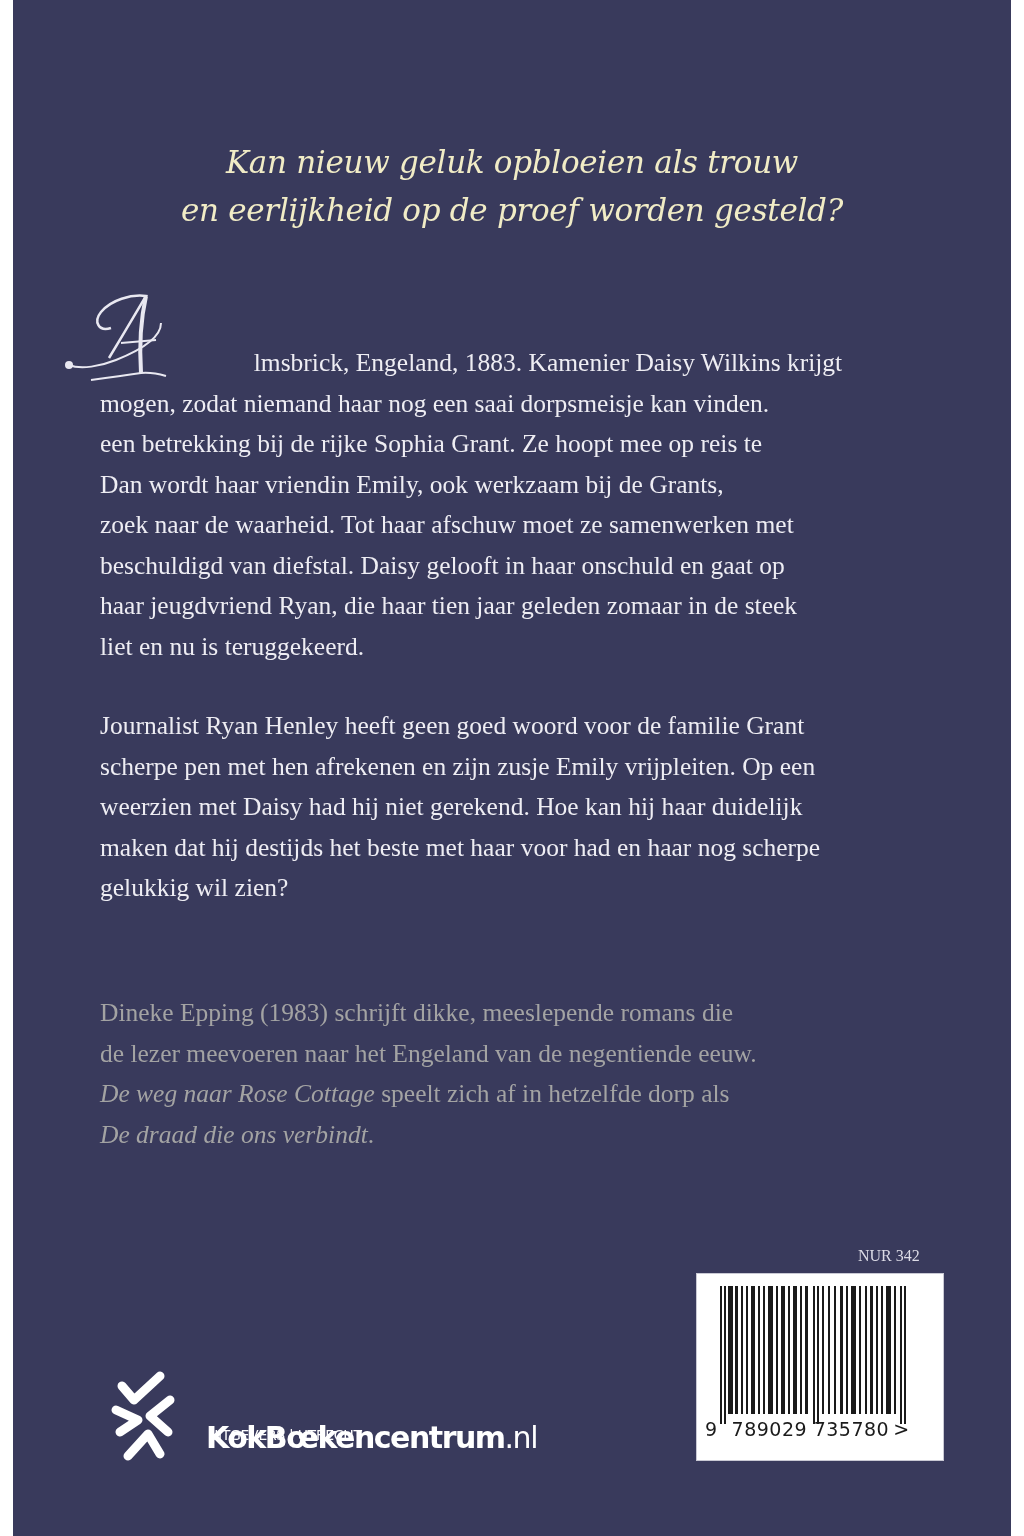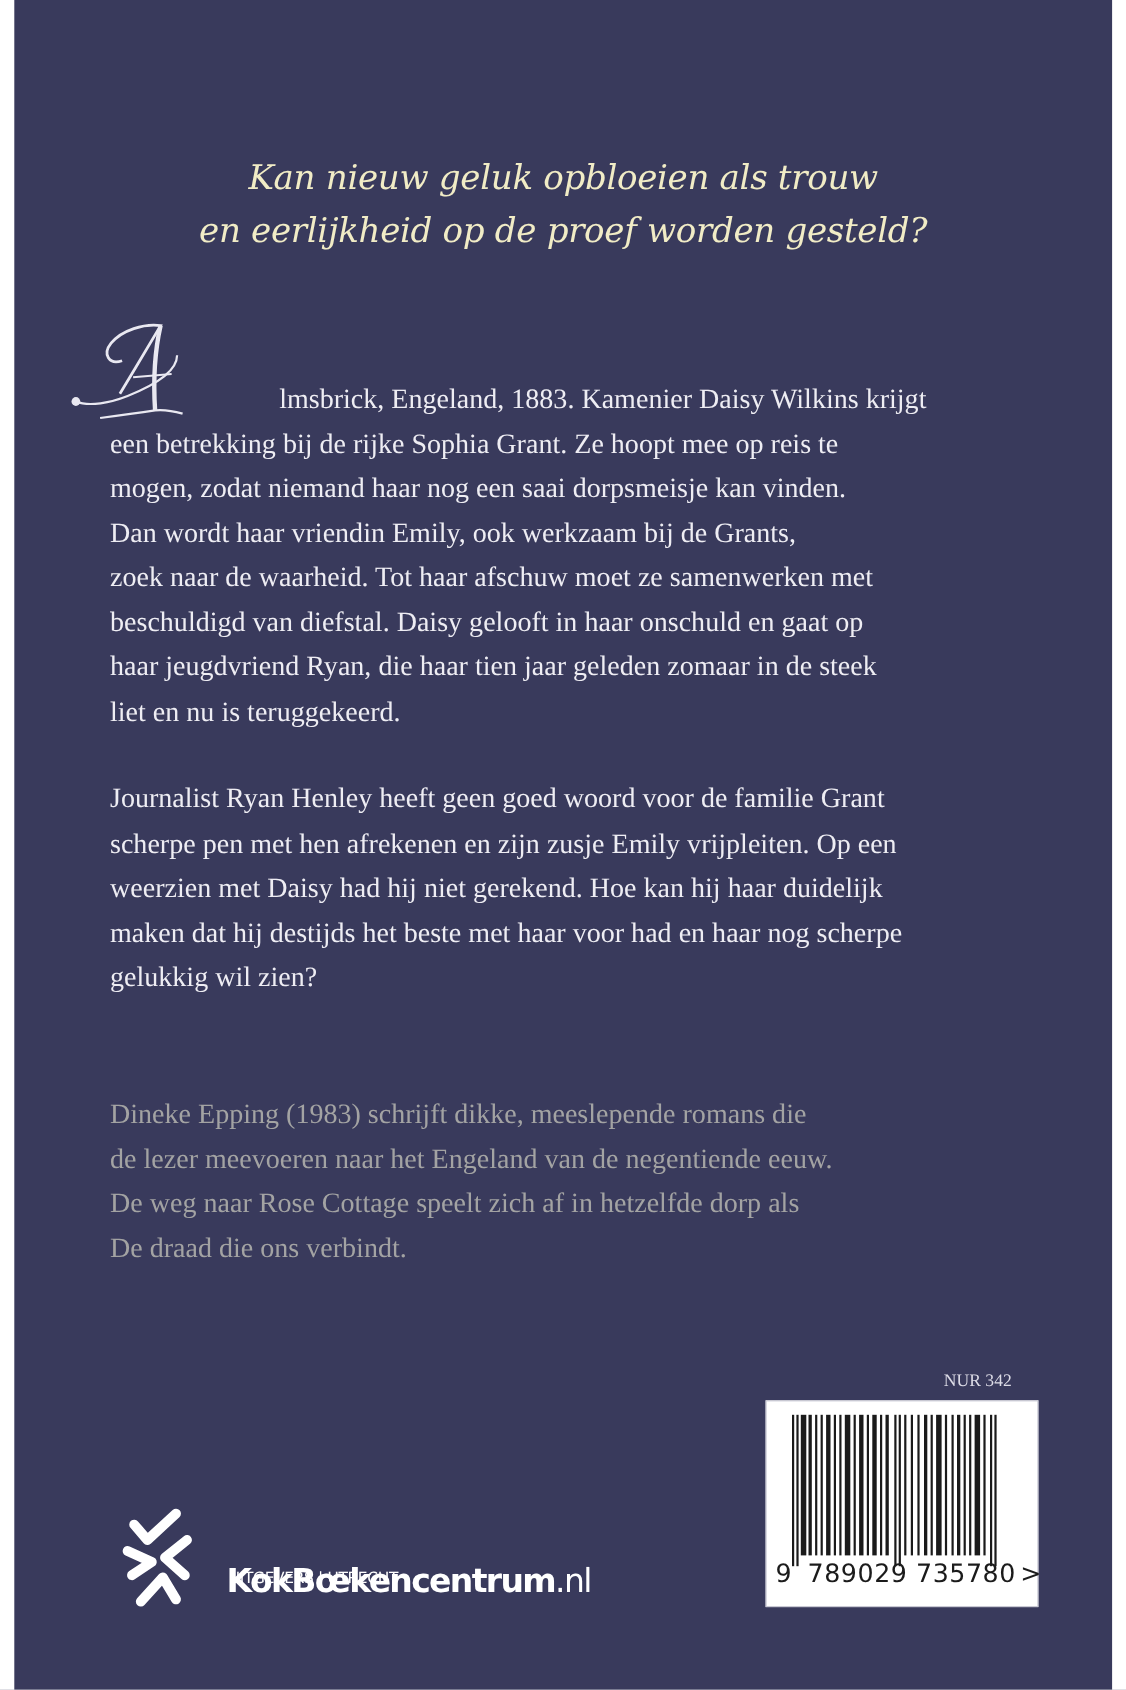--- a/index.html
+++ b/index.html
@@ -48,21 +48,21 @@
     .para3 { top: 993px; color: #a3a3a3; }
     .line { display: block; white-space: nowrap; }
     .indent-first { padding-left: 56px; text-align: center; }
     .dropcap {
       position: absolute;
       left: 48px;
       top: 288px;
       width: 110px;
       height: 100px;
     }
-    .italic { }
+    .italic { font-style: italic; }
     .nur {
       position: absolute;
       left: 845px;
       top: 1247px;
       font-family: "Liberation Serif", serif;
       font-size: 16px;
       color: #dcdbe6;
     }
     .barcode-box {
       position: absolute;
@@ -78,21 +78,21 @@
       left: 23px;
       top: 12px;
       width: 200px;
       height: 138px;
     }
     .barcode-digits {
       position: absolute;
       left: 8px;
       top: 144px;
       font-family: "DejaVu Sans", sans-serif;
-      font-size: 23px;
+      font-size: 19px;
       color: #1b1b1b;
       letter-spacing: 0.5px;
       white-space: nowrap;
     }
     .barcode-digits .lead { margin-right: 14px; }
     .barcode-digits .trail { margin-left: 4px; }
     .logo {
       position: absolute;
       left: 95px;
       top: 1370px;
@@ -144,22 +144,22 @@
     <circle cx="8" cy="77" r="4" fill="#e9e8f1"></circle>
     <path d="M8 77 C 20 82, 40 78, 55 72 C 80 62, 100 50, 100 35" fill="none" stroke="#e9e8f1" stroke-width="2"></path>
     <path d="M48 70 C 60 50, 75 25, 85 8 C 70 6, 50 12, 40 24 C 32 34, 38 44, 50 40" fill="none" stroke="#e9e8f1" stroke-width="2.5"></path>
     <path d="M85 8 C 80 30, 78 55, 80 85" fill="none" stroke="#e9e8f1" stroke-width="4"></path>
     <path d="M30 92 C 45 90, 60 88, 80 85 C 90 84, 98 86, 105 88" fill="none" stroke="#e9e8f1" stroke-width="2"></path>
     <path d="M60 55 L 95 52" fill="none" stroke="#e9e8f1" stroke-width="1.8"></path>
   </svg>
 
   <div class="body-text para1">
     <span class="line indent-first">lmsbrick, Engeland, 1883. Kamenier Daisy Wilkins krijgt</span>
+    <span class="line">mogen, zodat niemand haar nog een saai dorpsmeisje kan vinden.</span>
     <span class="line">een betrekking bij de rijke Sophia Grant. Ze hoopt mee op reis te</span>
-    <span class="line">mogen, zodat niemand haar nog een saai dorpsmeisje kan vinden.</span>
     <span class="line">Dan wordt haar vriendin Emily, ook werkzaam bij de Grants,</span>
     <span class="line">zoek naar de waarheid. Tot haar afschuw moet ze samenwerken met</span>
     <span class="line">beschuldigd van diefstal. Daisy gelooft in haar onschuld en gaat op</span>
     <span class="line">haar jeugdvriend Ryan, die haar tien jaar geleden zomaar in de steek</span>
     <span class="line">liet en nu is teruggekeerd.</span>
   </div>
 
   <div class="body-text para2">
     <span class="line">Journalist Ryan Henley heeft geen goed woord voor de familie Grant</span>
     <span class="line">scherpe pen met hen afrekenen en zijn zusje Emily vrijpleiten. Op een</span>

